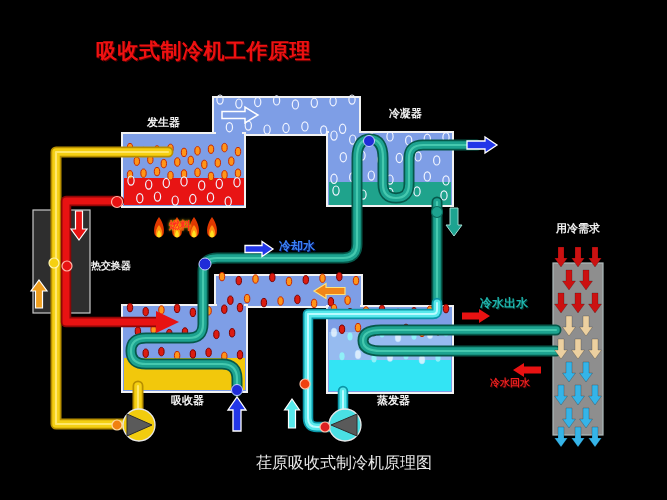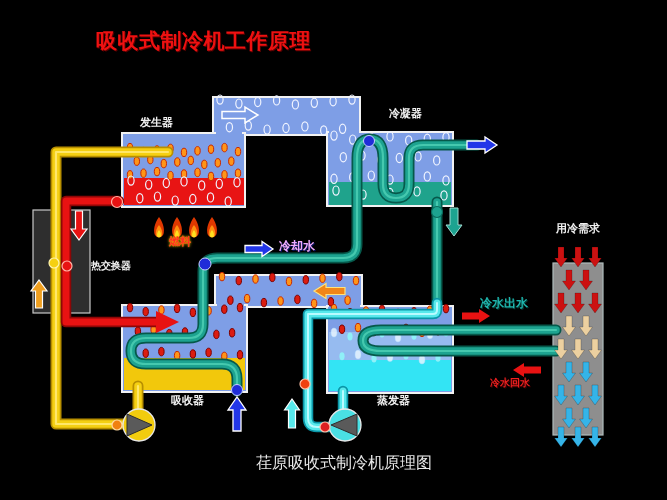--- a/index.html
+++ b/index.html
@@ -4,21 +4,21 @@
 <style>
   html,body{margin:0;padding:0;background:#000;}
   .stage{position:relative;width:667px;height:500px;background:#000;overflow:hidden;
          font-family:"Liberation Sans",sans-serif;}
   .stage svg{display:block;position:absolute;left:0;top:0;}
   .lbl{position:absolute;color:#f0f0f0;font-size:11px;font-weight:bold;line-height:1;white-space:nowrap;}
   .lbl.title{font-size:21px;color:#ee1111;letter-spacing:.5px;text-shadow:1px 1px 0 #5a0000;}
   .lbl.caption{font-size:16px;font-weight:normal;color:#e8e8e8;}
   .lbl.hx{font-size:10px;}
   .lbl.fuel{color:#ff3020;text-shadow:0 0 3px #ffd000,0 0 1px #ffd000;}
-  .lbl.coolw{font-size:12px;color:#f0abfc;text-shadow:1px 1px 0 #001060;}
+  .lbl.coolw{font-size:12px;color:#3b82f6;text-shadow:1px 1px 0 #001060;}
   .lbl.supply{font-size:12px;color:#1fb6ae;text-shadow:1px 1px 0 #063a33;}
   .lbl.return{font-size:10px;color:#f02020;text-shadow:1px 1px 0 #400;}
   .lbl.demand{font-size:11px;}
 </style>
 </head>
 <body>
 
 <div class="stage">
 <svg width="667" height="500" viewBox="0 0 667 500">
 
@@ -307,25 +307,25 @@
         <path d="M177 230 C179 232.5 179.2 235 178.8 236.2 C178.4 237.7 175.6 237.7 175.2 236.2 C174.8 235 175 232.5 177 230Z" fill="#ffe020"></path>
         <path d="M194 217 C199 224 199.5 230 198.5 234 C197.5 238 190.5 238 189.5 234 C188.5 230 189 224 194 217Z" fill="#e03800"></path>
         <path d="M194 225 C197.2 229 197.6 233 197 235.5 C196.3 238 191.7 238 191 235.5 C190.4 233 190.8 229 194 225Z" fill="#ff9010"></path>
         <path d="M194 230 C196 232.5 196.2 235 195.8 236.2 C195.4 237.7 192.6 237.7 192.2 236.2 C191.8 235 192 232.5 194 230Z" fill="#ffe020"></path>
         <path d="M212 217 C217 224 217.5 230 216.5 234 C215.5 238 208.5 238 207.5 234 C206.5 230 207 224 212 217Z" fill="#e03800"></path>
         <path d="M212 225 C215.2 229 215.6 233 215 235.5 C214.3 238 209.7 238 209 235.5 C208.4 233 208.8 229 212 225Z" fill="#ff9010"></path>
         <path d="M212 230 C214 232.5 214.2 235 213.8 236.2 C213.4 237.7 210.6 237.7 210.2 236.2 C209.8 235 210 232.5 212 230Z" fill="#ffe020"></path>
       </g>
 </svg>
 
-<div class="lbl title" style="left:96px;top:30px;">吸收式制冷机工作原理</div>
-<div class="lbl" style="left:140px;top:117px;">发生器</div>
+<div class="lbl title" style="left:96px;top:40px;">吸收式制冷机工作原理</div>
+<div class="lbl" style="left:147px;top:117px;">发生器</div>
 <div class="lbl" style="left:389px;top:108px;">冷凝器</div>
 <div class="lbl hx" style="left:91px;top:261px;font-family:Liberation Serif, serif;">热交换器</div>
-<div class="lbl fuel" style="left:169px;top:236px;">燃料</div>
+<div class="lbl fuel" style="left:169px;top:220px;">燃料</div>
 <div class="lbl coolw" style="left:279px;top:240px;">冷却水</div>
 <div class="lbl" style="left:171px;top:395px;">吸收器</div>
 <div class="lbl" style="left:377px;top:395px;font-family:Liberation Serif, serif;">蒸发器</div>
 <div class="lbl demand" style="left:556px;top:223px;">用冷需求</div>
 <div class="lbl supply" style="left:480px;top:297px;">冷水出水</div>
 <div class="lbl return" style="left:490px;top:378px;">冷水回水</div>
 <div class="lbl caption" style="left:256px;top:455px;">荏原吸收式制冷机原理图</div>
 </div>
 
 </body></html>

